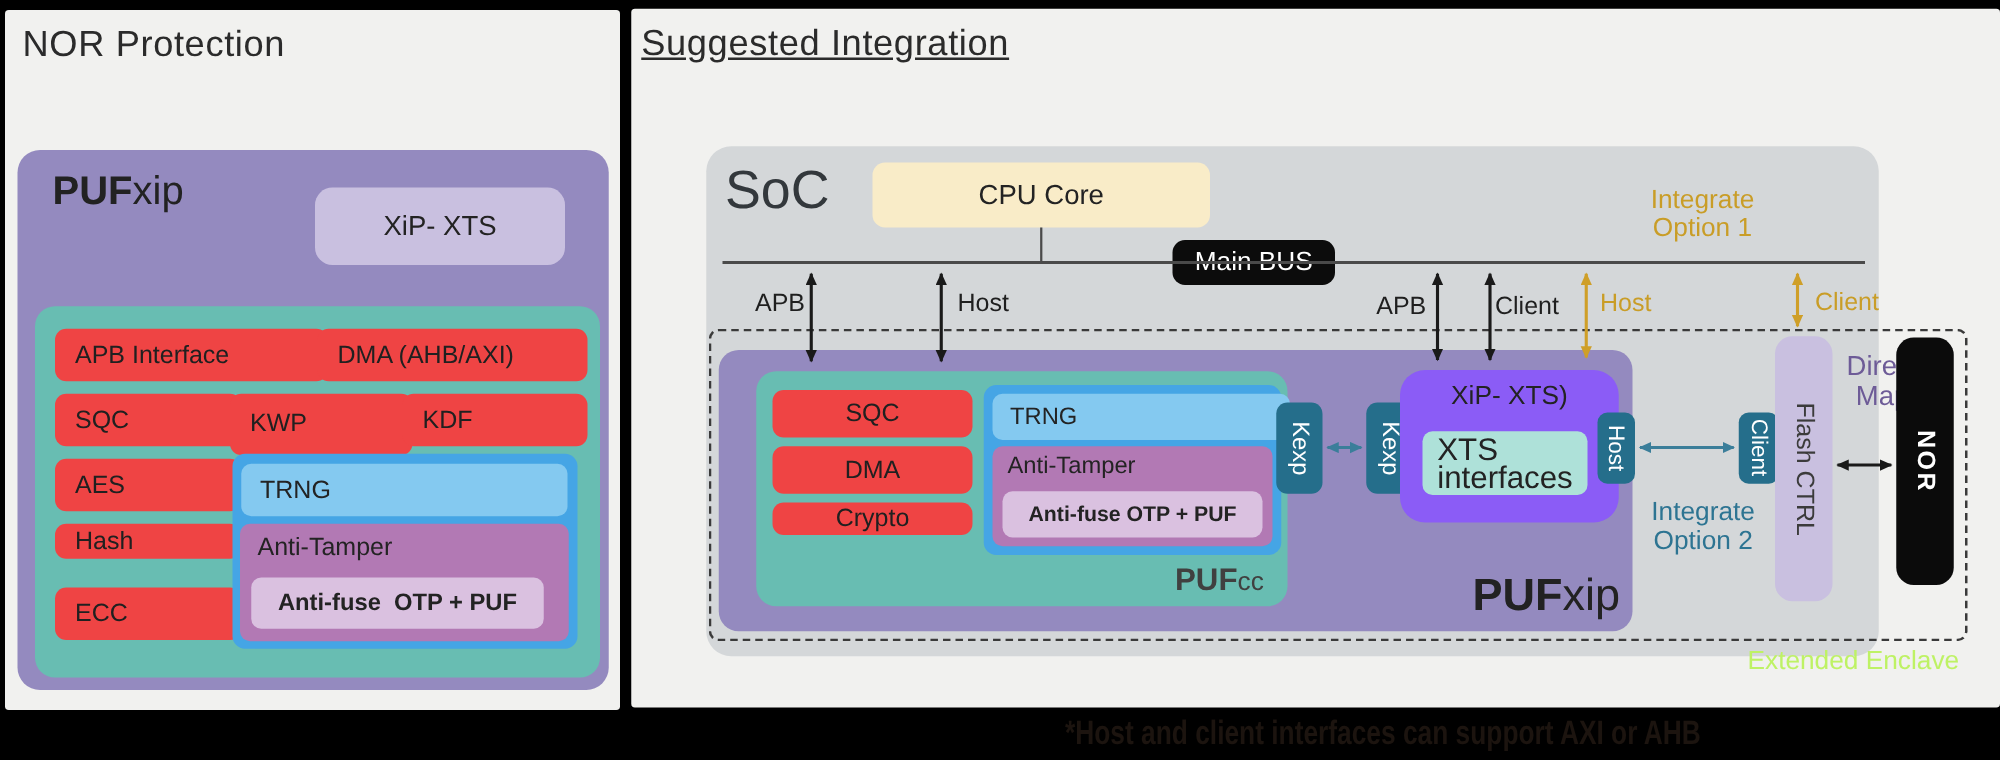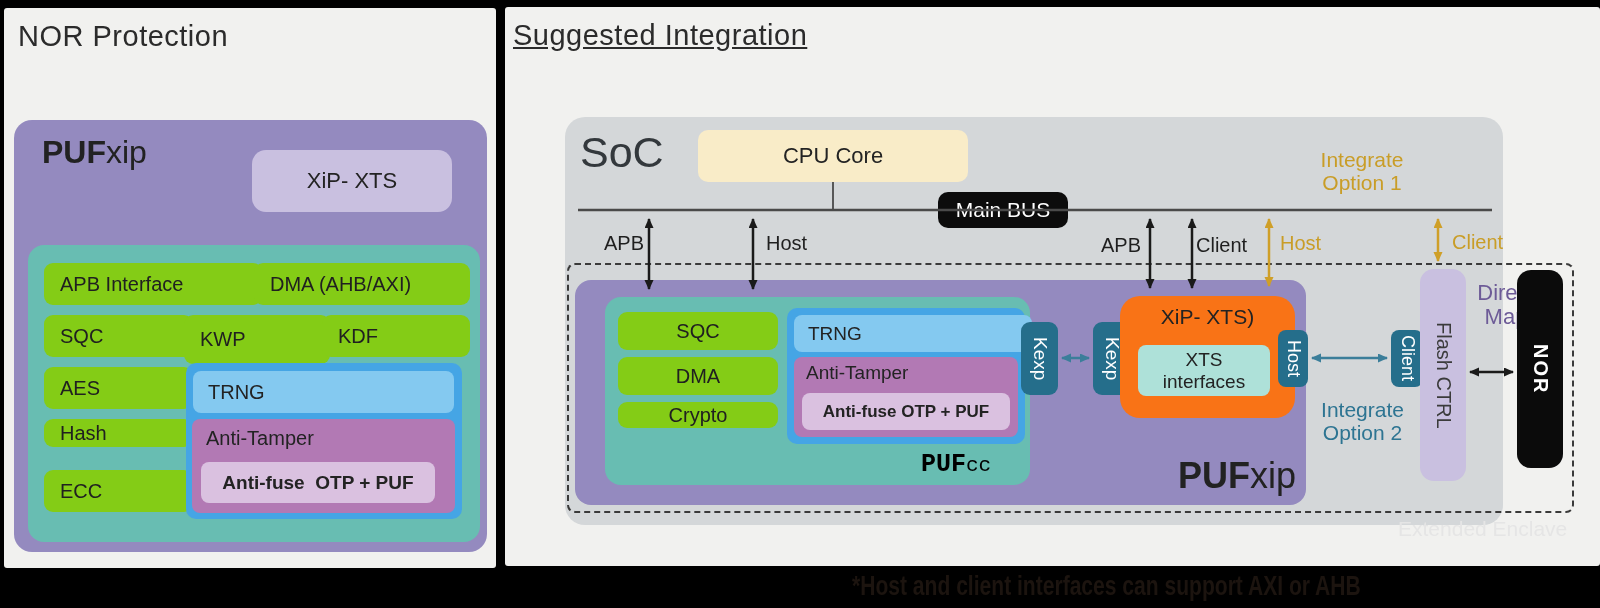--- a/index.html
+++ b/index.html
@@ -2,21 +2,21 @@
 <html><head>
 <meta charset="utf-8">
 <style>
   html,body{margin:0;padding:0;background:#000;}
   body{width:1600px;height:608px;position:relative;overflow:hidden;
        font-family:"Liberation Sans",sans-serif;color:#232323;}
   .abs{position:absolute;}
   .panel{background:#f1f1ef;border-radius:3px;}
   .rbox{border-radius:16px;}
   .title{font-size:29px;color:#2b2b2b;letter-spacing:.5px;}
-  .cell{background:#84cc16;border-radius:9px;display:flex;align-items:center;
+  .cell{background:#ef4444;border-radius:9px;display:flex;align-items:center;
         font-size:20px;color:#202020;}
   .cell.pad{padding-left:16px;}
   .cell.ctr{justify-content:center;}
   .tab{background:#256e8b;border-radius:9px;display:flex;align-items:center;
        justify-content:center;color:#fff;}
   .vtext{writing-mode:vertical-rl;text-orientation:mixed;}
   .brand-b{font-weight:700;}
   .lbl{font-size:20px;color:#1f1f1f;white-space:nowrap;}
   .gold{color:#c99d27;}
   .teal-txt{color:#2d7492;}
@@ -73,32 +73,32 @@
   <div class="abs cell ctr" style="left:13px;top:15px;width:160px;height:38px;">SQC</div>
   <div class="abs cell ctr" style="left:13px;top:60px;width:160px;height:38px;">DMA</div>
   <div class="abs cell ctr" style="left:13px;top:105px;width:160px;height:26px;">Crypto</div>
   <div class="abs" style="left:182px;top:11px;width:238px;height:136px;background:#45a5e5;border-radius:10px;">
     <div class="abs" style="left:7px;top:7px;width:224px;height:37px;background:#84c9f0;border-radius:8px;display:flex;align-items:center;padding-left:14px;font-size:19px;">TRNG</div>
     <div class="abs" style="left:7px;top:49px;width:224px;height:80px;background:#b279b4;border-radius:8px;">
       <div class="abs" style="left:12px;top:5px;font-size:19px;">Anti-Tamper</div>
       <div class="abs" style="left:8px;top:36px;width:208px;height:37px;background:#dac1e0;border-radius:8px;display:flex;align-items:center;justify-content:center;font-size:17px;font-weight:700;">Anti-fuse OTP + PUF</div>
     </div>
   </div>
-  <div class="abs" style="left:316px;top:153px;font-size:25px;color:#000000;font-family:Liberation Mono, monospace;">
+  <div class="abs" style="left:335px;top:153px;font-size:25px;color:#404040;">
     <span class="brand-b">PUF</span><span style="font-size:21px;">cc</span>
   </div>
 </div>
 
 <div class="abs tab vtext" style="left:1021px;top:322px;width:37px;height:73px;font-size:19px;">Kexp</div>
 <div class="abs tab vtext" style="left:1093px;top:322px;width:37px;height:73px;font-size:19px;">Kexp</div>
 
-<div class="abs" style="left:1120px;top:296px;width:175px;height:122px;background:#f97316;border-radius:20px;">
+<div class="abs" style="left:1120px;top:296px;width:175px;height:122px;background:#8b5cf6;border-radius:20px;">
   <div style="text-align:center;margin-top:9px;font-size:21px;">XiP- XTS)</div>
   <div class="abs" style="left:18px;top:49px;width:132px;height:51px;background:#aee1d9;border-radius:8px;display:flex;align-items:center;justify-content:center;">
-    <div style="text-align:center;font-size:19px;line-height:22px;">
+    <div style="text-align:left;font-size:25px;line-height:22px;">
       <div>XTS</div>
       <div>interfaces</div>
     </div>
   </div>
 </div>
 
 <div class="abs tab vtext" style="left:1278px;top:330px;width:30px;height:57px;font-size:18px;border-radius:8px;">Host</div>
 <div class="abs tab vtext" style="left:1391px;top:330px;width:32px;height:57px;font-size:18px;border-radius:8px;">Client</div>
 
 <div class="abs" style="left:1178px;top:455px;font-size:36px;color:#222;">
@@ -123,21 +123,21 @@
 
 <div class="abs two-line gold" style="left:1316px;top:148px;width:92px;">
   <div>Integrate</div>
   <div>Option 1</div>
 </div>
 <div class="abs two-line teal-txt" style="left:1310px;top:398px;width:105px;">
   <div>Integrate</div>
   <div>Option 2</div>
 </div>
 
-<div class="abs" style="left:1398px;top:517px;font-size:21px;color:#e5e5e5;">Extended Enclave</div>
+<div class="abs" style="left:1398px;top:517px;font-size:21px;color:#bef264;">Extended Enclave</div>
 
 <div class="abs" style="left:852px;top:571px;font-size:27px;font-weight:700;color:#1c140f;transform:scaleX(0.78);transform-origin:left;white-space:nowrap;">*Host and client interfaces can support AXI or AHB</div>
 
 <svg width="1600" height="608" viewBox="0 0 1600 608">
   <defs>
     <marker id="mb" markerUnits="userSpaceOnUse" markerWidth="11" markerHeight="10" refX="9" refY="4.5" orient="auto-start-reverse">
       <path d="M0,0 L10,4.5 L0,9 Z" fill="#1a1a1a"></path>
     </marker>
     <marker id="mg" markerUnits="userSpaceOnUse" markerWidth="11" markerHeight="10" refX="9" refY="4.5" orient="auto-start-reverse">
       <path d="M0,0 L10,4.5 L0,9 Z" fill="#cf9f28"></path>

